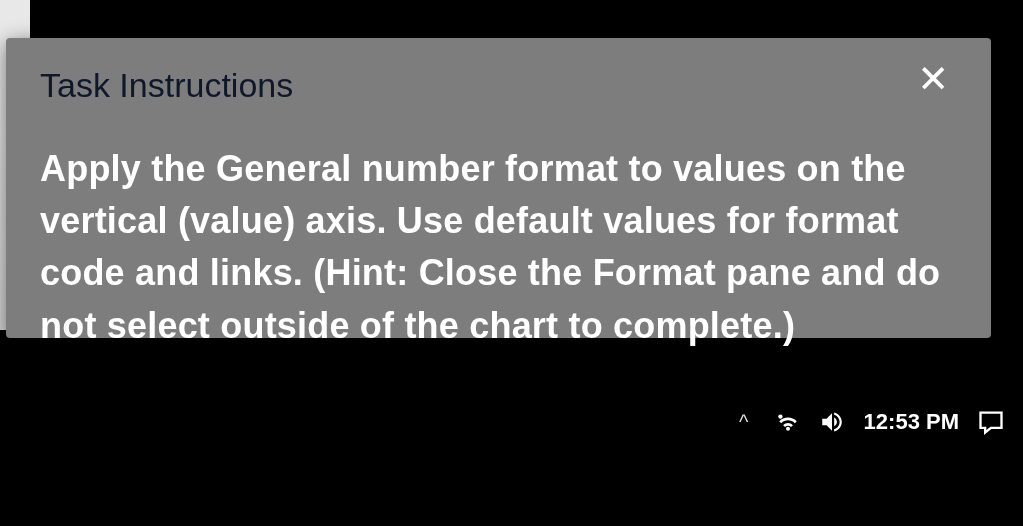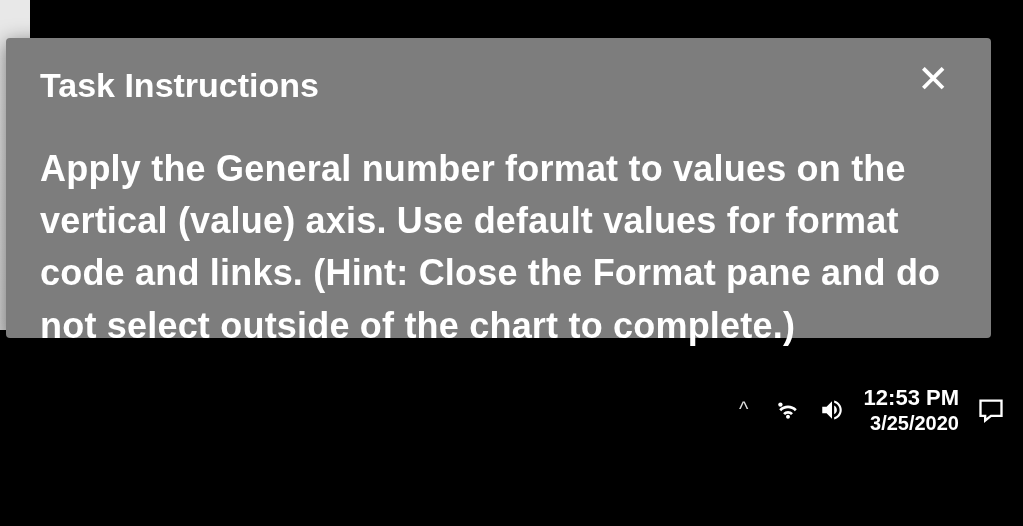--- a/index.html
+++ b/index.html
@@ -42,23 +42,23 @@
       padding: 28px 34px 24px 34px;
       box-shadow: 0 4px 20px rgba(0,0,0,0.5);
     }
     .dialog-header {
       display: flex;
       justify-content: space-between;
       align-items: flex-start;
       margin-bottom: 38px;
     }
     .dialog-title {
-      color: #ffffff;
+      color: #0f172a;
       font-size: 34px;
-      font-weight: 700;
+      font-weight: 400;
     }
     .close-btn {
       color: #ffffff;
       font-size: 38px;
       font-weight: 300;
       line-height: 1;
       cursor: pointer;
       padding: 0 8px;
       margin-top: -6px;
     }
@@ -149,20 +149,19 @@
       </svg>
     </span>
     <span class="tray-icon volume-icon">
       <svg viewBox="0 0 24 24">
         <path d="M3 9v6h4l5 5V4L7 9H3zm13.5 3c0-1.8-1-3.3-2.5-4.1v8.1c1.5-.7 2.5-2.2 2.5-4zM14 3.2v2.1c2.9.9 5 3.5 5 6.7s-2.1 5.9-5 6.7v2.1c4-.9 7-4.5 7-8.8s-3-7.9-7-8.8z"></path>
       </svg>
     </span>
   </div>
   <div class="clock">
     <div class="clock-time">12:53 PM</div>
-    <div class="clock-date">3/25/2020</div>
   </div>
   <span class="tray-icon notify-icon">
     <svg viewBox="0 0 24 24">
       <path d="M3 4h18v13H12l-5 4v-4H3V4z"></path>
     </svg>
   </span>
 </div>
 
 </body></html>

